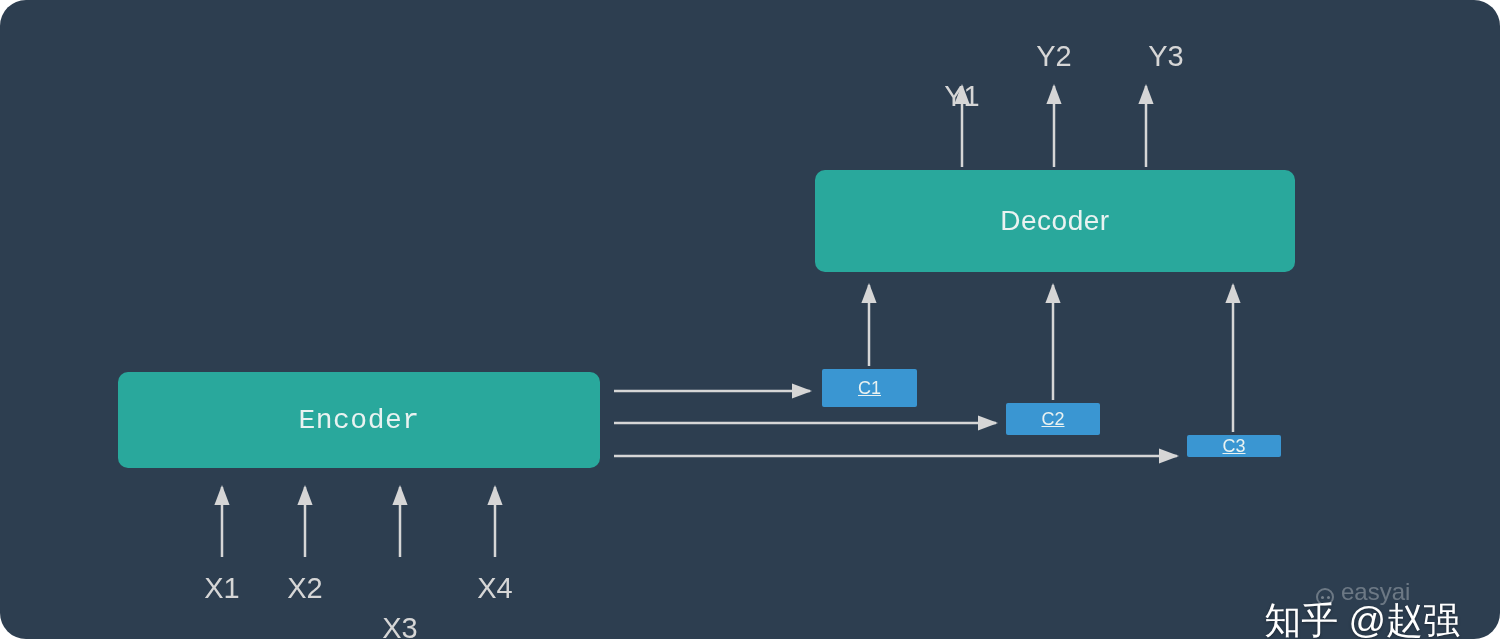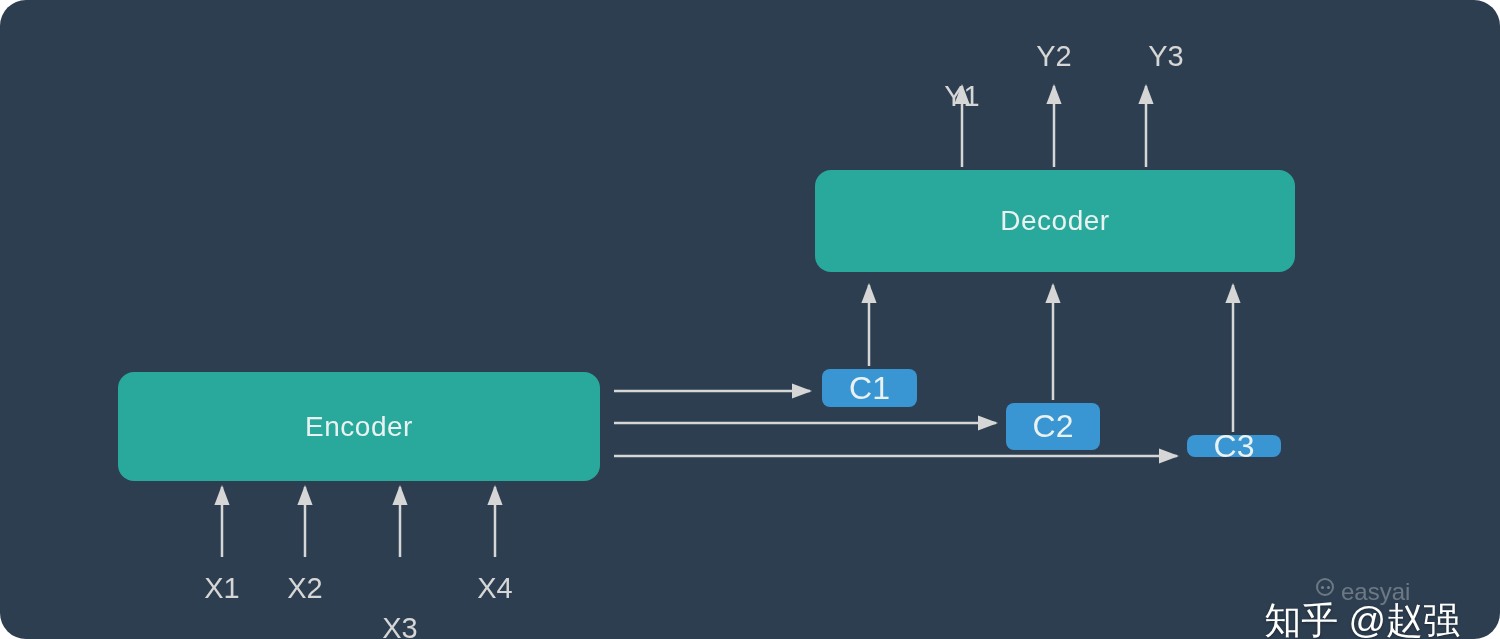--- a/index.html
+++ b/index.html
@@ -26,48 +26,49 @@
   svg.arrow-layer{position:absolute;left:0;top:0;width:1500px;height:639px;}
   .arrow-line{stroke:var(--arrow,#d6d6d6);stroke-width:2.5;fill:none;}
   .arrow-head{fill:var(--arrow,#d6d6d6);}
   .block{
     position:absolute;
     display:flex;align-items:center;justify-content:center;
     color:var(--block-text,#e9f2f1);
   }
   .block.teal{
     background:var(--block-teal,#29a89c);
-    border-radius:16px;
+    border-radius:10px;
     font-size:28px;
     letter-spacing:0.5px;
   }
   .block.blue{
     background:var(--block-blue,#3a96d2);
-    border-radius:8px;
-    font-size:32px;
+    border-radius:2px;
+    font-size:18px;
+    text-decoration:underline;
   }
-  .encoder{left:118px;top:372px;width:482px;height:109px;}
+  .encoder{left:118px;top:372px;width:482px;height:96px;font-family:Liberation Mono, monospace;}
   .decoder{left:815px;top:170px;width:480px;height:102px;}
   .c1{left:822px;top:369px;width:95px;height:38px;}
-  .c2{left:1006px;top:403px;width:94px;height:47px;}
+  .c2{left:1006px;top:403px;width:94px;height:32px;}
   .c3{left:1187px;top:435px;width:94px;height:22px;}
   .io-label{
     position:absolute;
     transform:translateX(-50%);
     color:var(--label-text,#d6d6d6);
     font-size:29px;
     white-space:nowrap;
   }
   .out-label{top:40px;}
   .in-label{top:572px;}
   .y1{left:962px;margin-top:40px;} .y2{left:1054px;} .y3{left:1166px;}
   .x1{left:222px;} .x2{left:305px;} .x3{left:400px;margin-top:40px;} .x4{left:495px;}
   .easyai{
     position:absolute;left:1316px;top:578px;
-    display:flex;align-items:flex-start;gap:7px;
+    display:flex;align-items:flex-end;gap:7px;
     color:rgba(255,255,255,0.30);
     font-size:24px;
     z-index:1;
   }
   .easyai-ring{
     width:18px;height:18px;border:2px solid rgba(255,255,255,0.30);
     border-radius:50%;position:relative;display:inline-block;
   }
   .easyai-ring::before,.easyai-ring::after{
     content:"";position:absolute;width:3px;height:3px;border-radius:50%;

